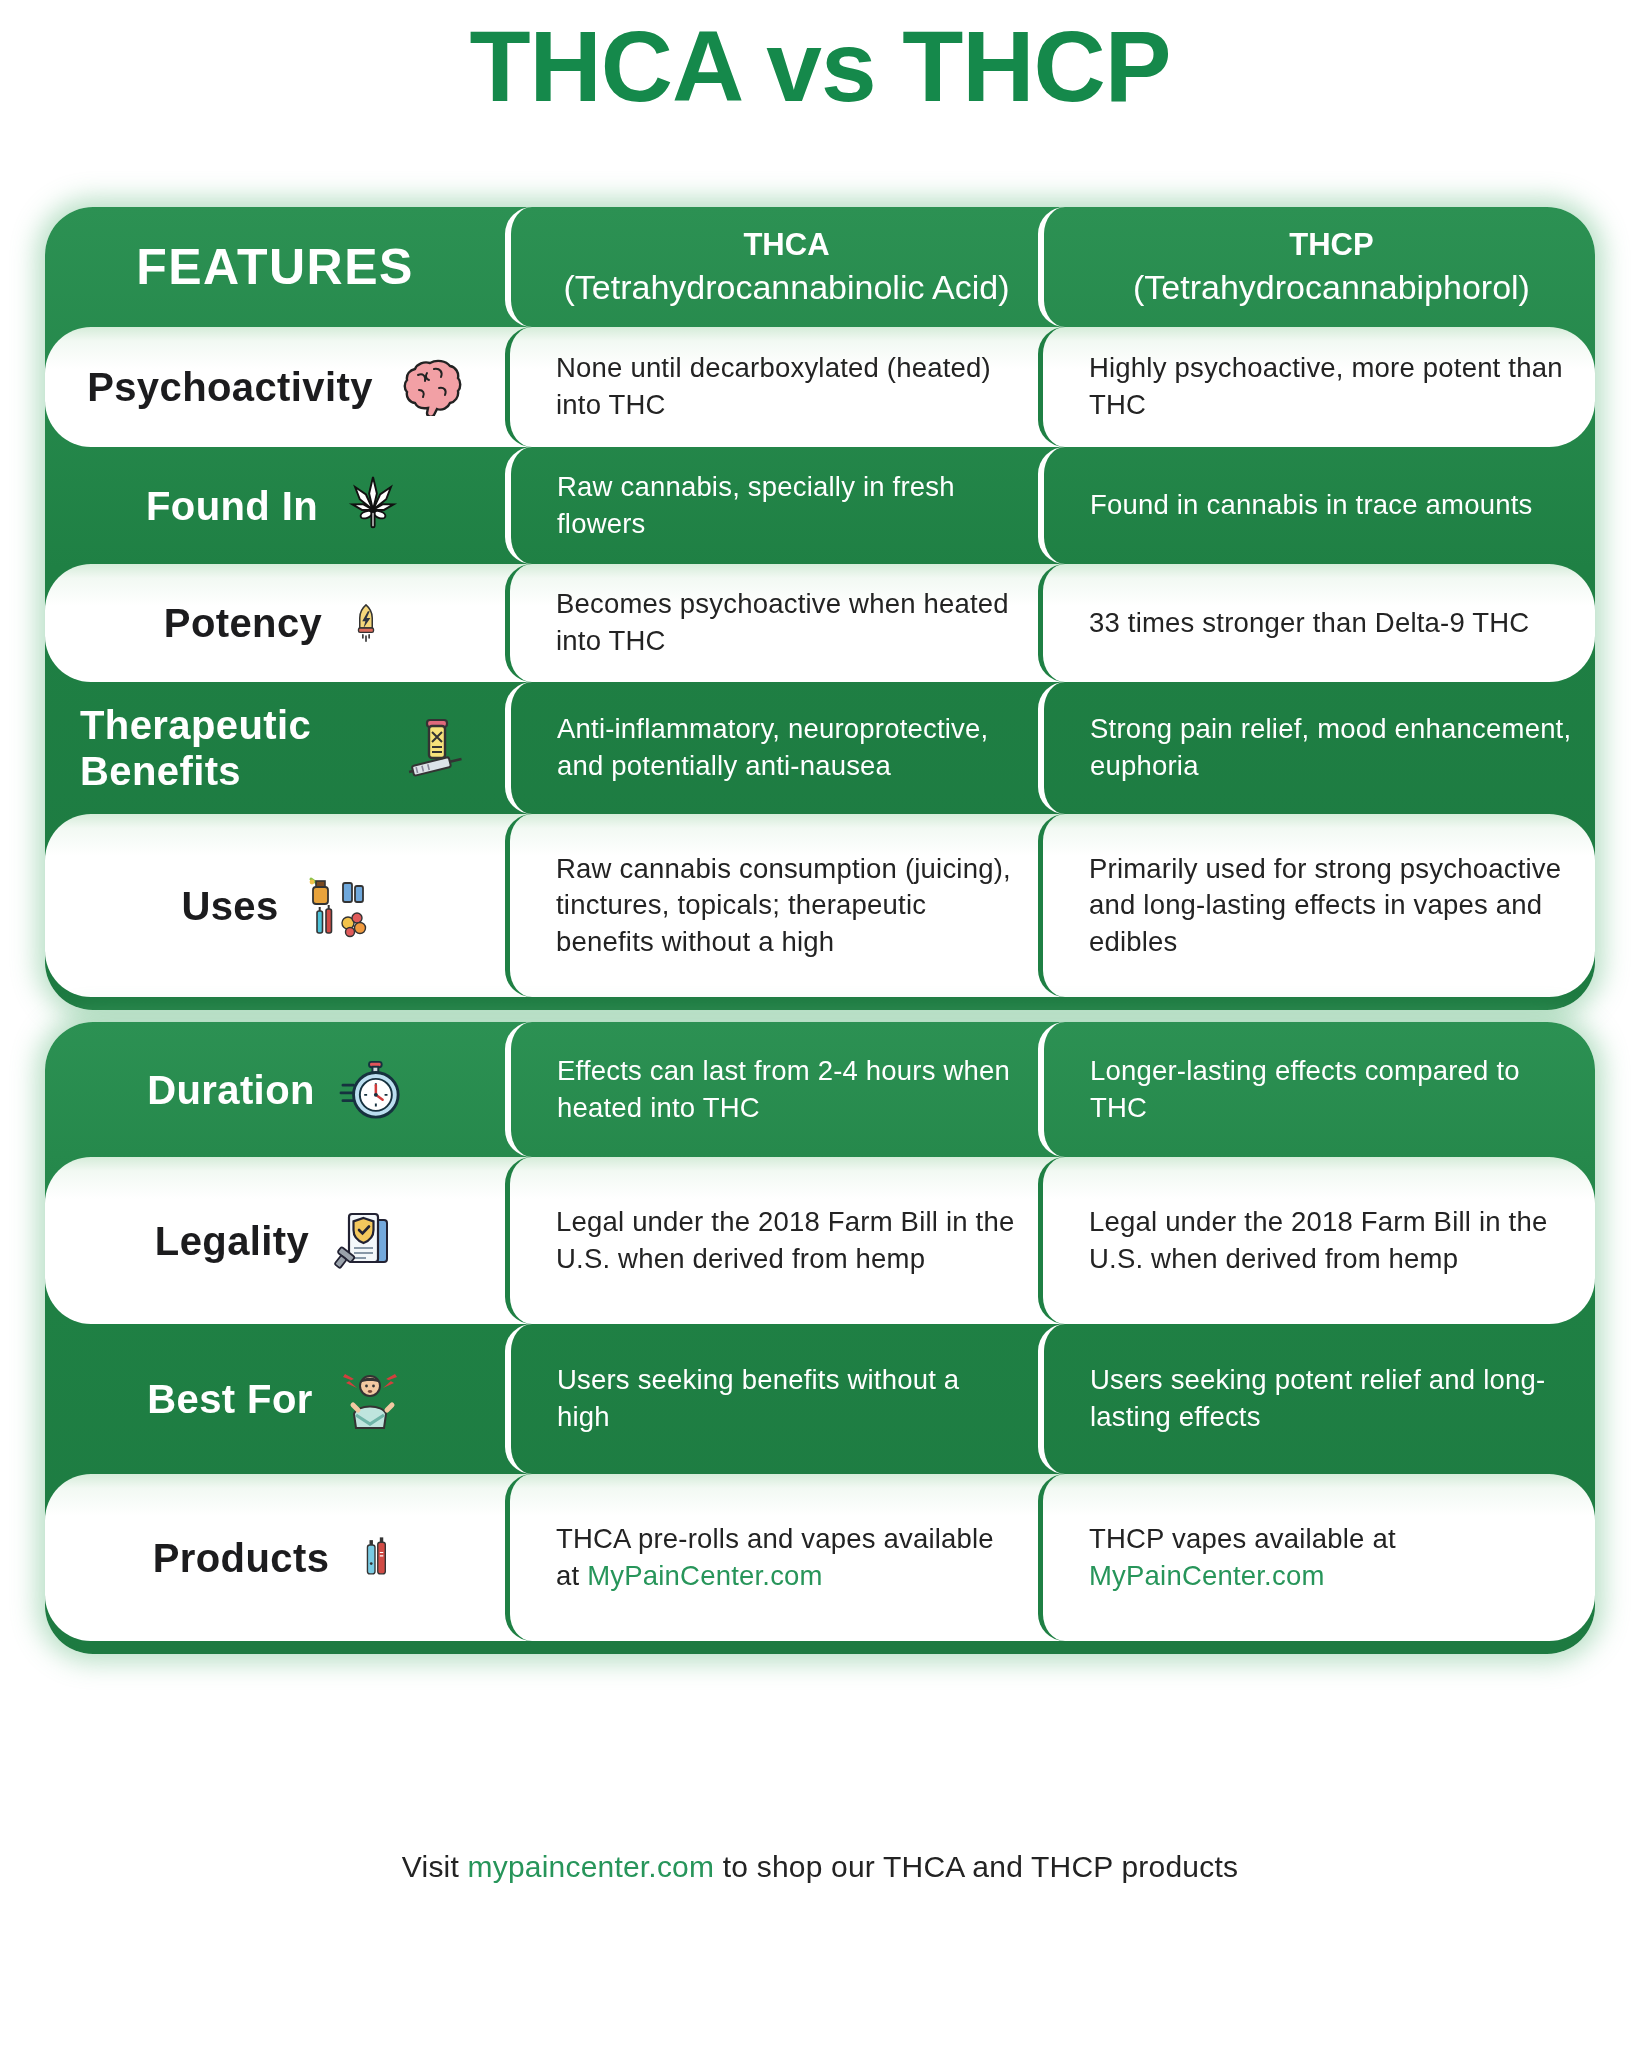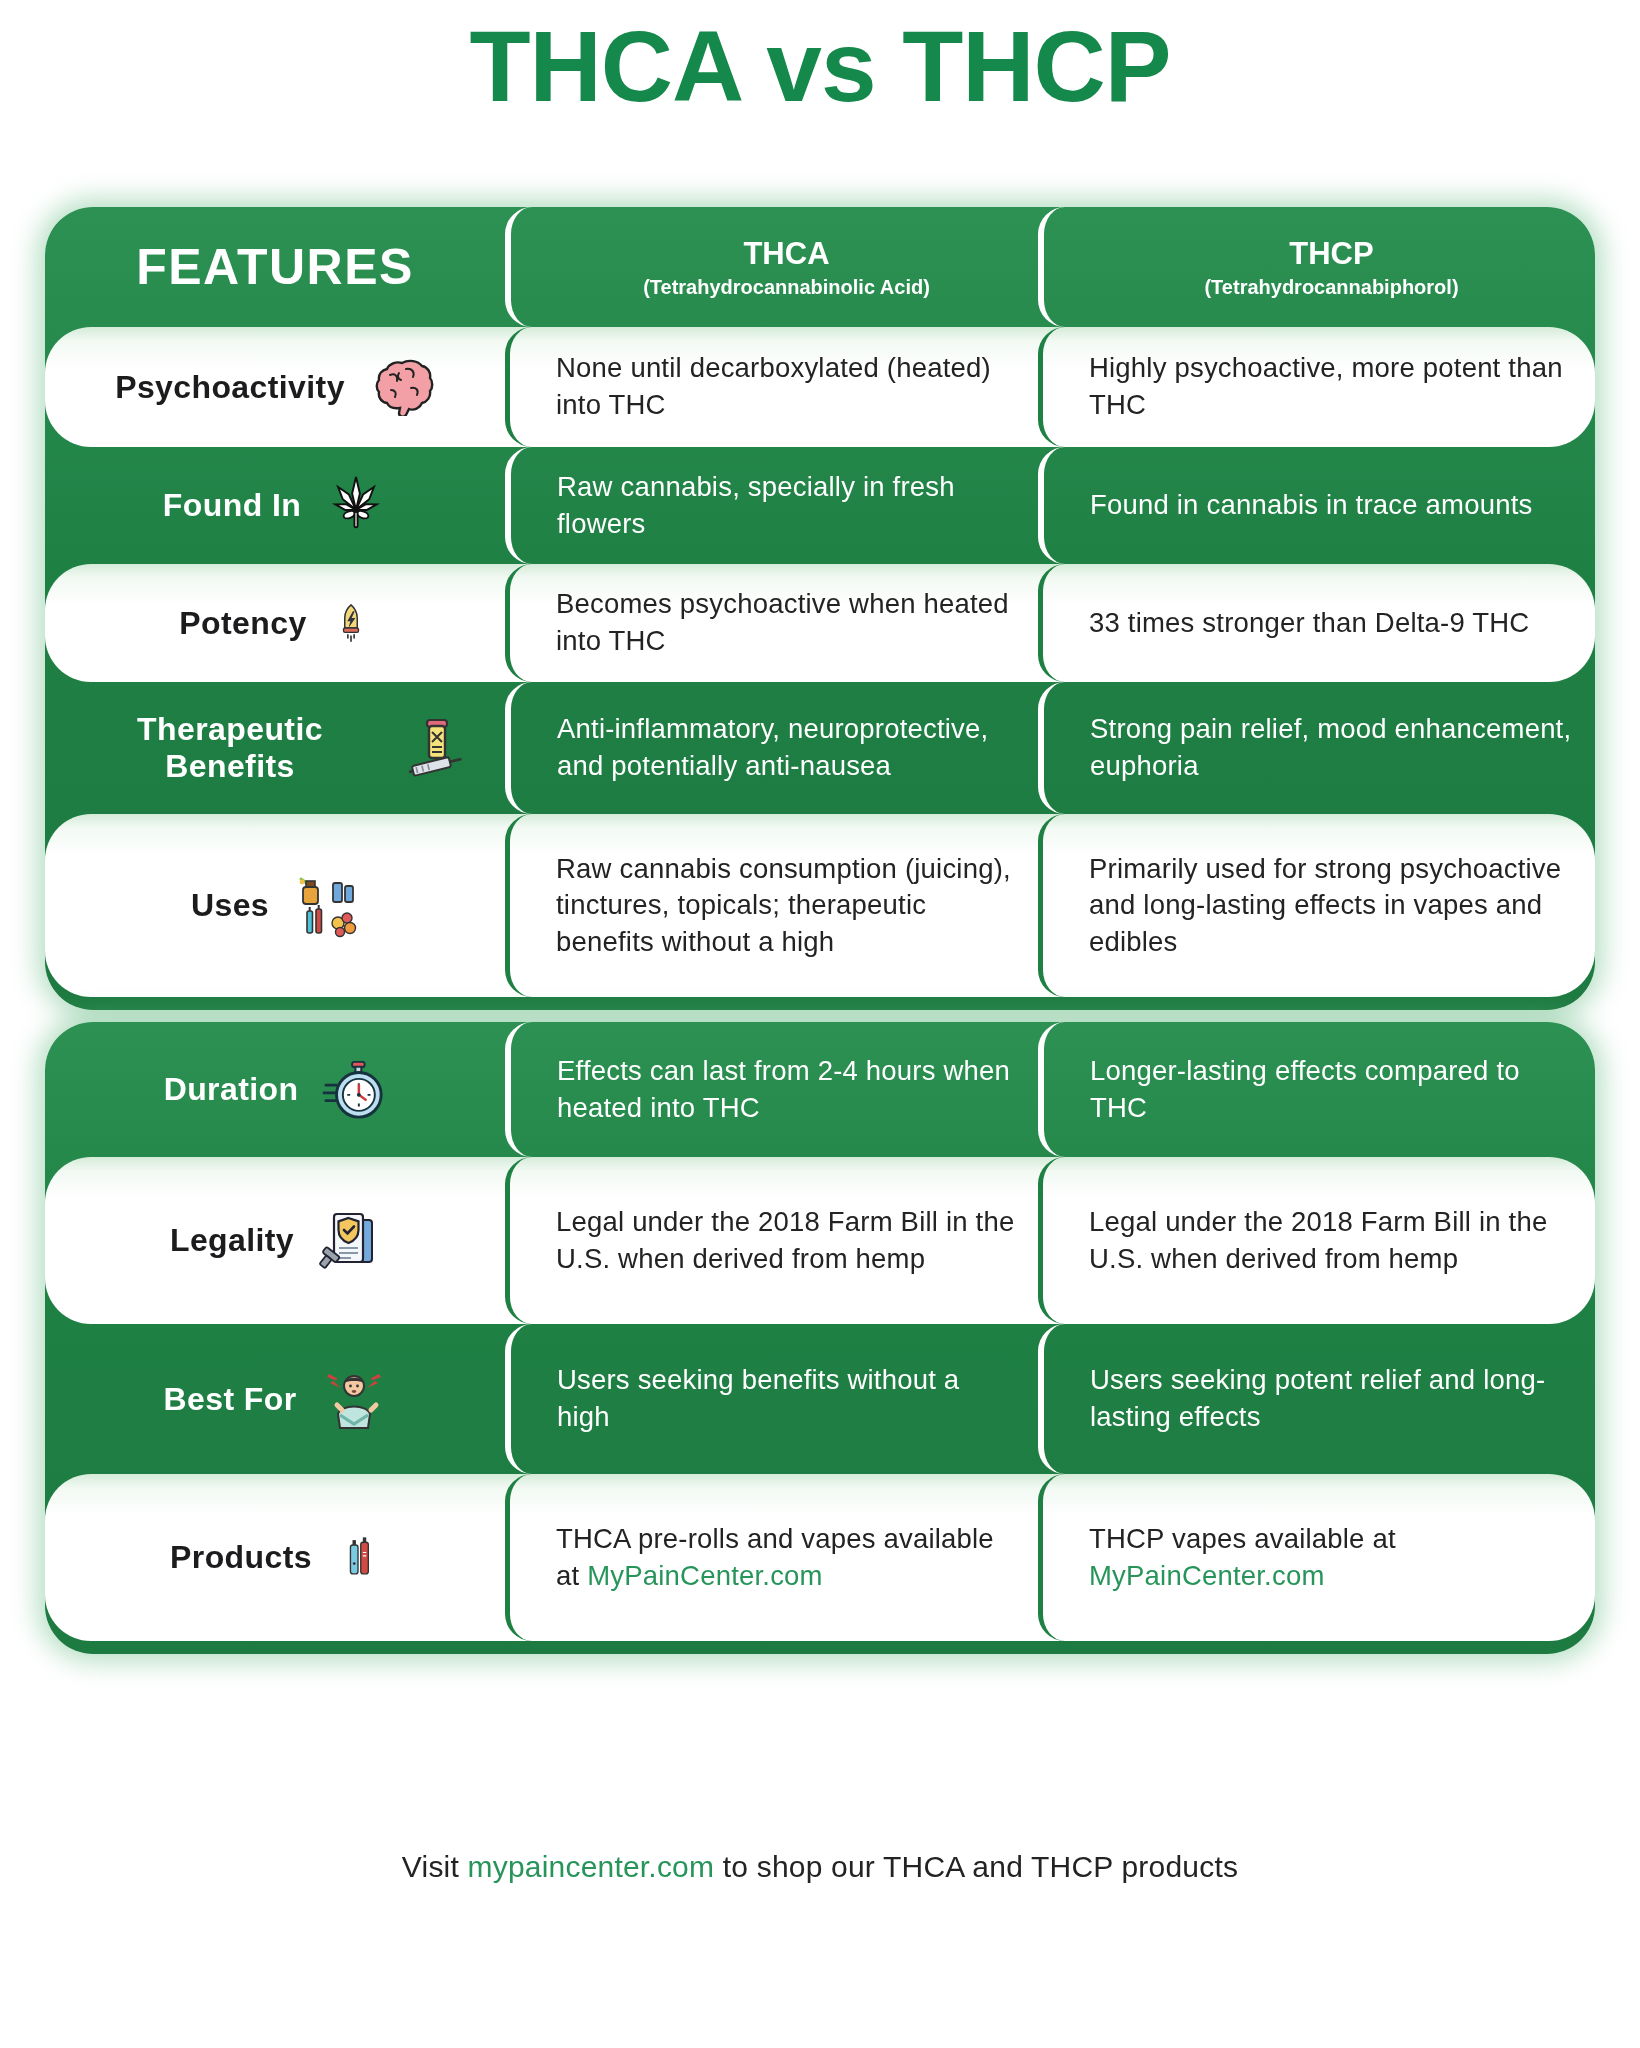--- a/index.html
+++ b/index.html
@@ -19,32 +19,32 @@
   .row{display:grid;grid-template-columns:460px 533px 557px;width:1550px;box-sizing:border-box;}
   .row.white{background:linear-gradient(180deg,#d5ecd9 0px,#f2f9f3 14px,#ffffff 42px);
     border-radius:46px;color:#232323;}
   .row.green{color:#ffffff;}
   .cell{box-sizing:border-box;display:flex;align-items:center;}
   .row.green .cell.v{border-left:6px solid #ffffff;}
   .row.white .cell.v{border-left:5px solid #1f8044;}
   .cell.v{padding:14px 22px 14px 46px;border-radius:27px;}
   .cell .txt{font-size:27.5px;line-height:1.33;letter-spacing:.2px;}
   .cell.feat{justify-content:center;gap:24px;padding:8px 14px;}
-  .feat-label{font-size:32px;font-weight:700;text-align:center;max-width:300px;line-height:1.15;
+  .feat-label{font-size:40px;font-weight:700;text-align:left;max-width:300px;line-height:1.15;
     letter-spacing:.4px;}
   .row.white .feat-label{color:#1c1c1e;}
   .ficon{flex:0 0 auto;}
 
   
   .row.header{min-height:120px;}
   .hfeat{justify-content:center;}
   .hfeat .t{font-size:50px;font-weight:800;letter-spacing:1.5px;color:#fff;}
   .hcol{flex-direction:column;justify-content:center;text-align:center;padding:10px 8px;}
   .hcol .l1{font-size:31px;font-weight:700;color:#fff;line-height:1.3;}
-  .hcol .l2{font-size:20px;font-weight:700;color:#fff;line-height:1.3;}
+  .hcol .l2{font-size:34px;font-weight:400;color:#fff;line-height:1.3;}
 
   .r-psycho{min-height:120px;}
   .r-found{min-height:117px;}
   .r-potency{min-height:118px;}
   .r-thera{min-height:132px;}
   .r-uses{min-height:183px;}
   .r-duration{min-height:135px;}
   .r-legal{min-height:167px;}
   .r-best{min-height:150px;}
   .r-products{min-height:167px;}

